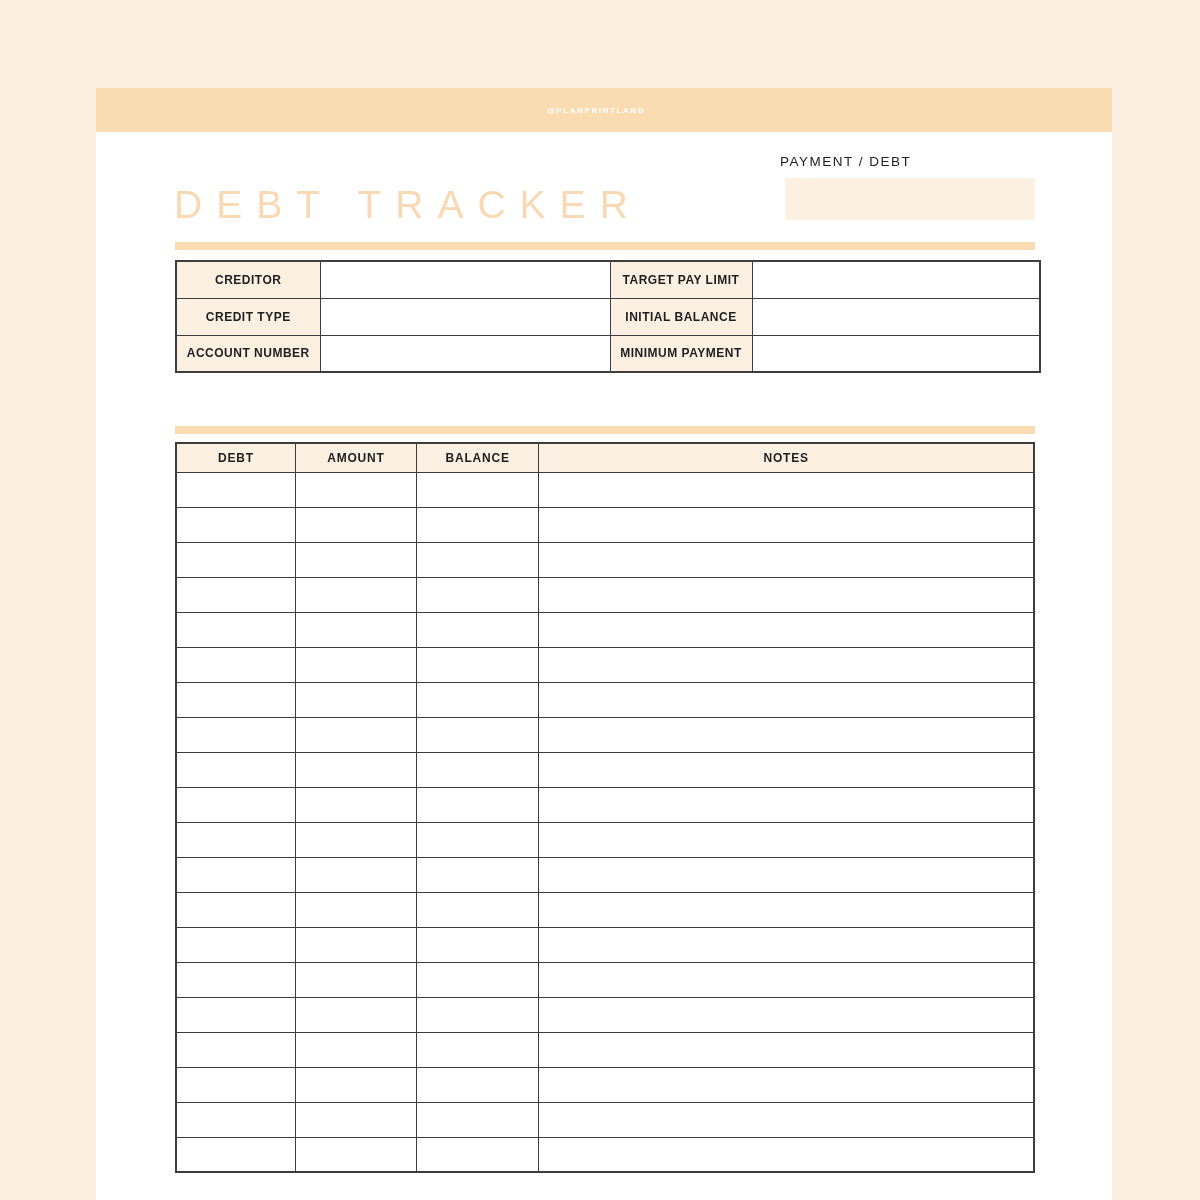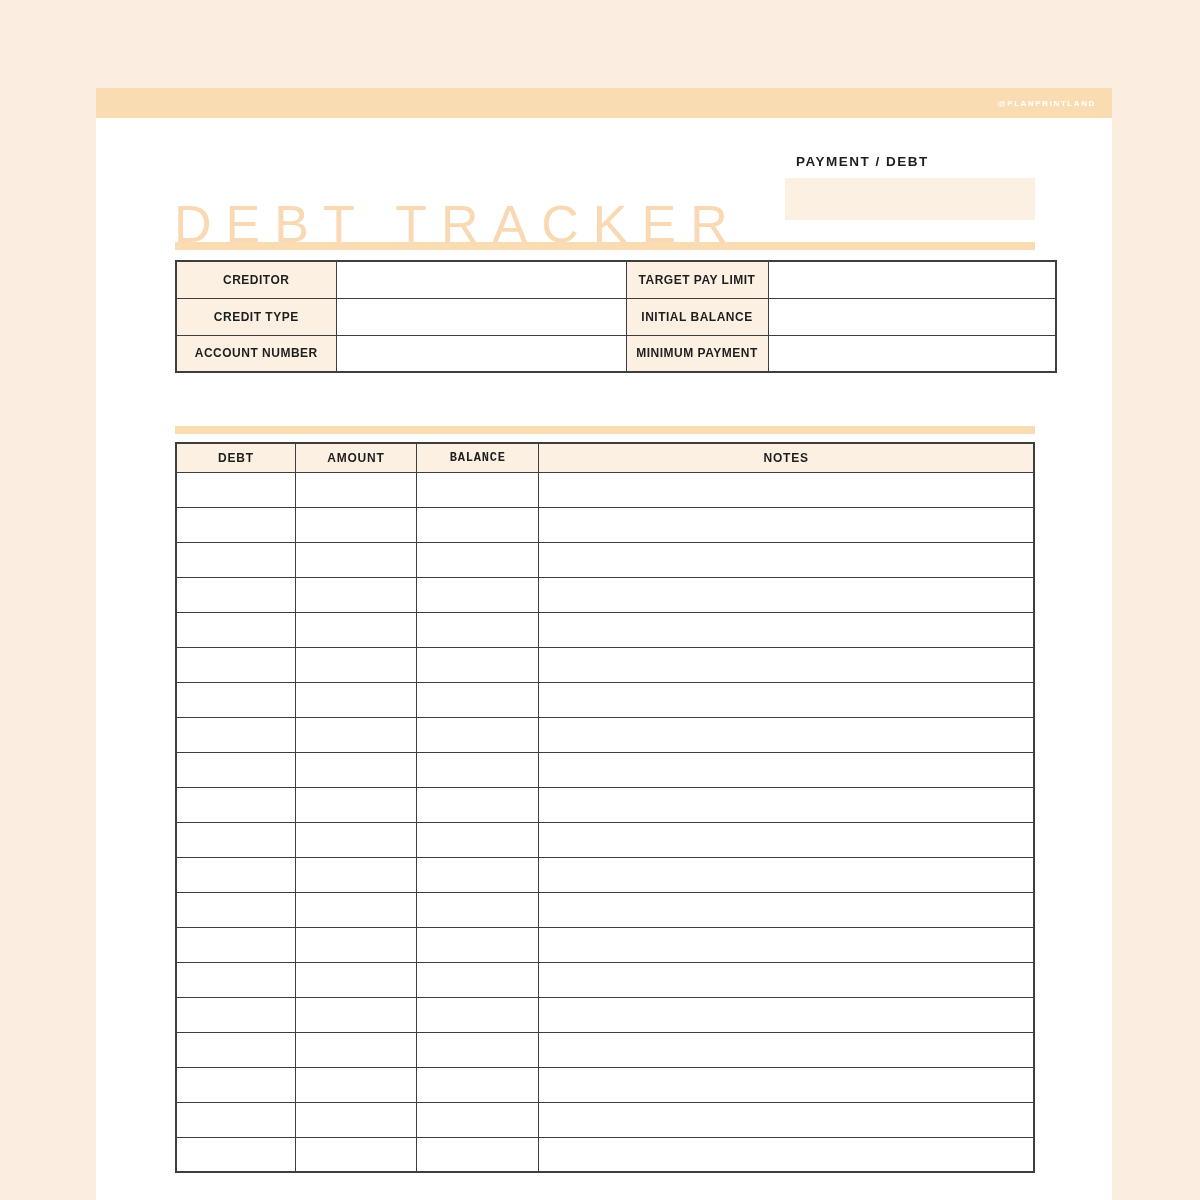--- a/index.html
+++ b/index.html
@@ -16,37 +16,37 @@
   body{font-family:"Liberation Sans", sans-serif;}
   .canvas{
     position:relative;width:1200px;height:1200px;
     background:var(--outer_background);overflow:hidden;
   }
   .page{
     position:absolute;left:96px;top:88px;width:1016px;height:1112px;
     background:var(--page_background);overflow:hidden;
   }
   .topbar{
-    position:absolute;left:0;top:0;width:100%;height:30px;
+    position:absolute;left:0;top:0;width:100%;height:44px;
     background:var(--accent_bar);
-    display:flex;align-items:center;justify-content:flex-end;
+    display:flex;align-items:center;justify-content:center;
     box-sizing:border-box;padding-right:16px;
   }
   .watermark{
     color:var(--watermark_color);font-size:8px;font-weight:bold;
     letter-spacing:1.6px;
   }
   .doc-title{
-    position:absolute;left:78px;top:110px;
-    font-size:52px;line-height:1;font-weight:normal;
+    position:absolute;left:78px;top:97px;
+    font-size:39px;line-height:1;font-weight:normal;
     letter-spacing:14px;color:var(--title_color);white-space:nowrap;
   }
   .payment-label{
-    position:absolute;right:66px;top:66px;width:250px;
-    font-size:13.5px;font-weight:bold;letter-spacing:1.5px;
+    position:absolute;right:82px;top:66px;width:250px;
+    font-size:13.5px;font-weight:normal;letter-spacing:1.5px;
     color:var(--text_color);text-align:left;
   }
   .payment-box{
     position:absolute;right:77px;top:90px;width:250px;height:42px;
     background:var(--cell_background);
   }
   .divider{
     position:absolute;left:79px;width:860px;height:8px;
     background:var(--accent_bar);
   }
@@ -63,29 +63,29 @@
     border:1.5px solid var(--border_color);
     padding:0;box-sizing:border-box;
     font-size:12px;color:var(--text_color);
   }
   table{border:2px solid var(--border_color);}
   .label-cell,.log-header th{
     background:var(--cell_background);
     font-weight:bold;letter-spacing:0.5px;text-align:center;
   }
   .info-table td{height:37px;}
-  .info-table .c1{width:160px;}
+  .info-table .c1{width:144px;}
   .info-table .c2{width:290px;}
   .info-table .c3{width:142px;}
   .info-table .c4{width:288px;}
   .log-header th{height:29px;letter-spacing:0.8px;}
   .log-table td{height:35px;}
   .log-table .d1{width:119px;}
   .log-table .d2{width:121px;}
-  .log-table .d3{width:122px;font-family:Liberation Mono, monospace;}
+  .log-table .d3{width:122px;}
   .log-table .d4{width:494px;}
 </style>
 </head>
 <body>
 
 <div class="canvas">
   <div class="page">
 
     <div class="topbar">
       <span class="watermark">@PLANPRINTLAND</span>

